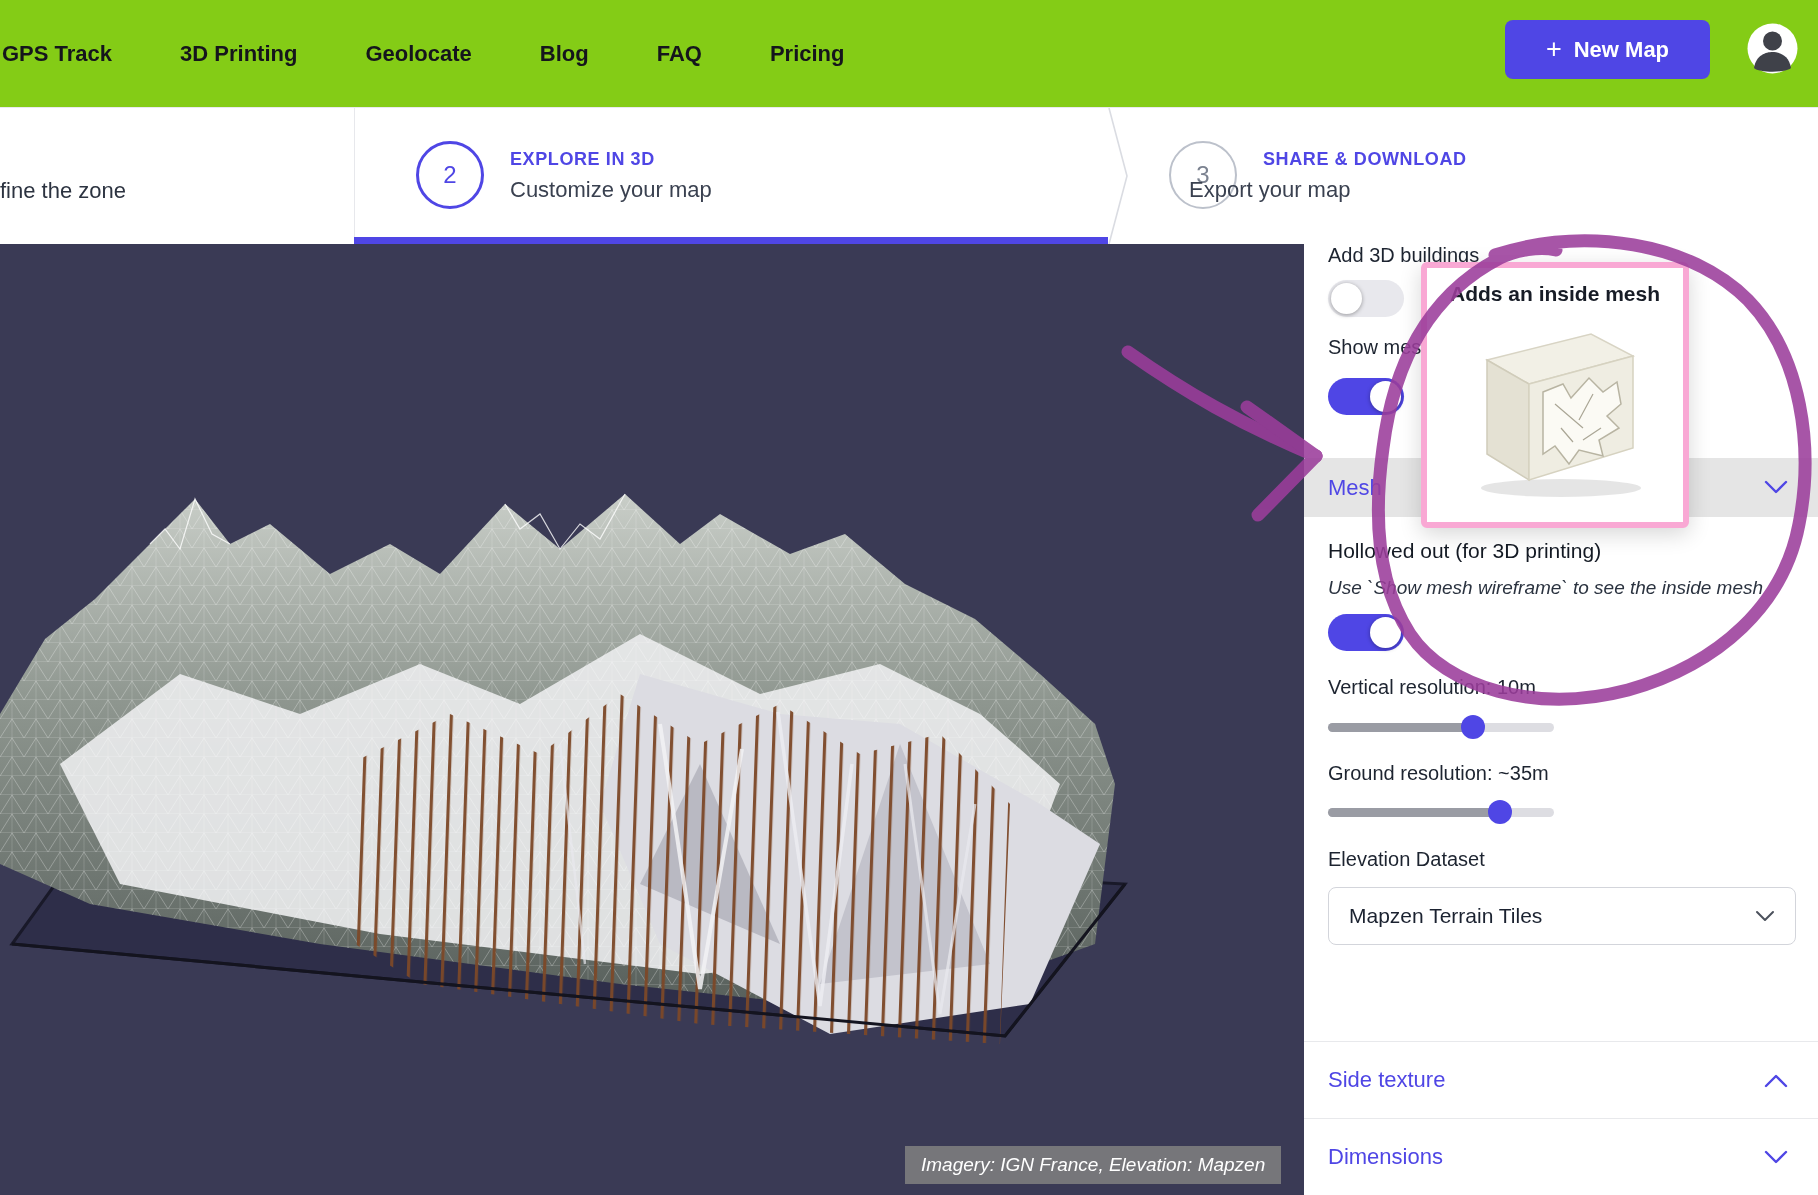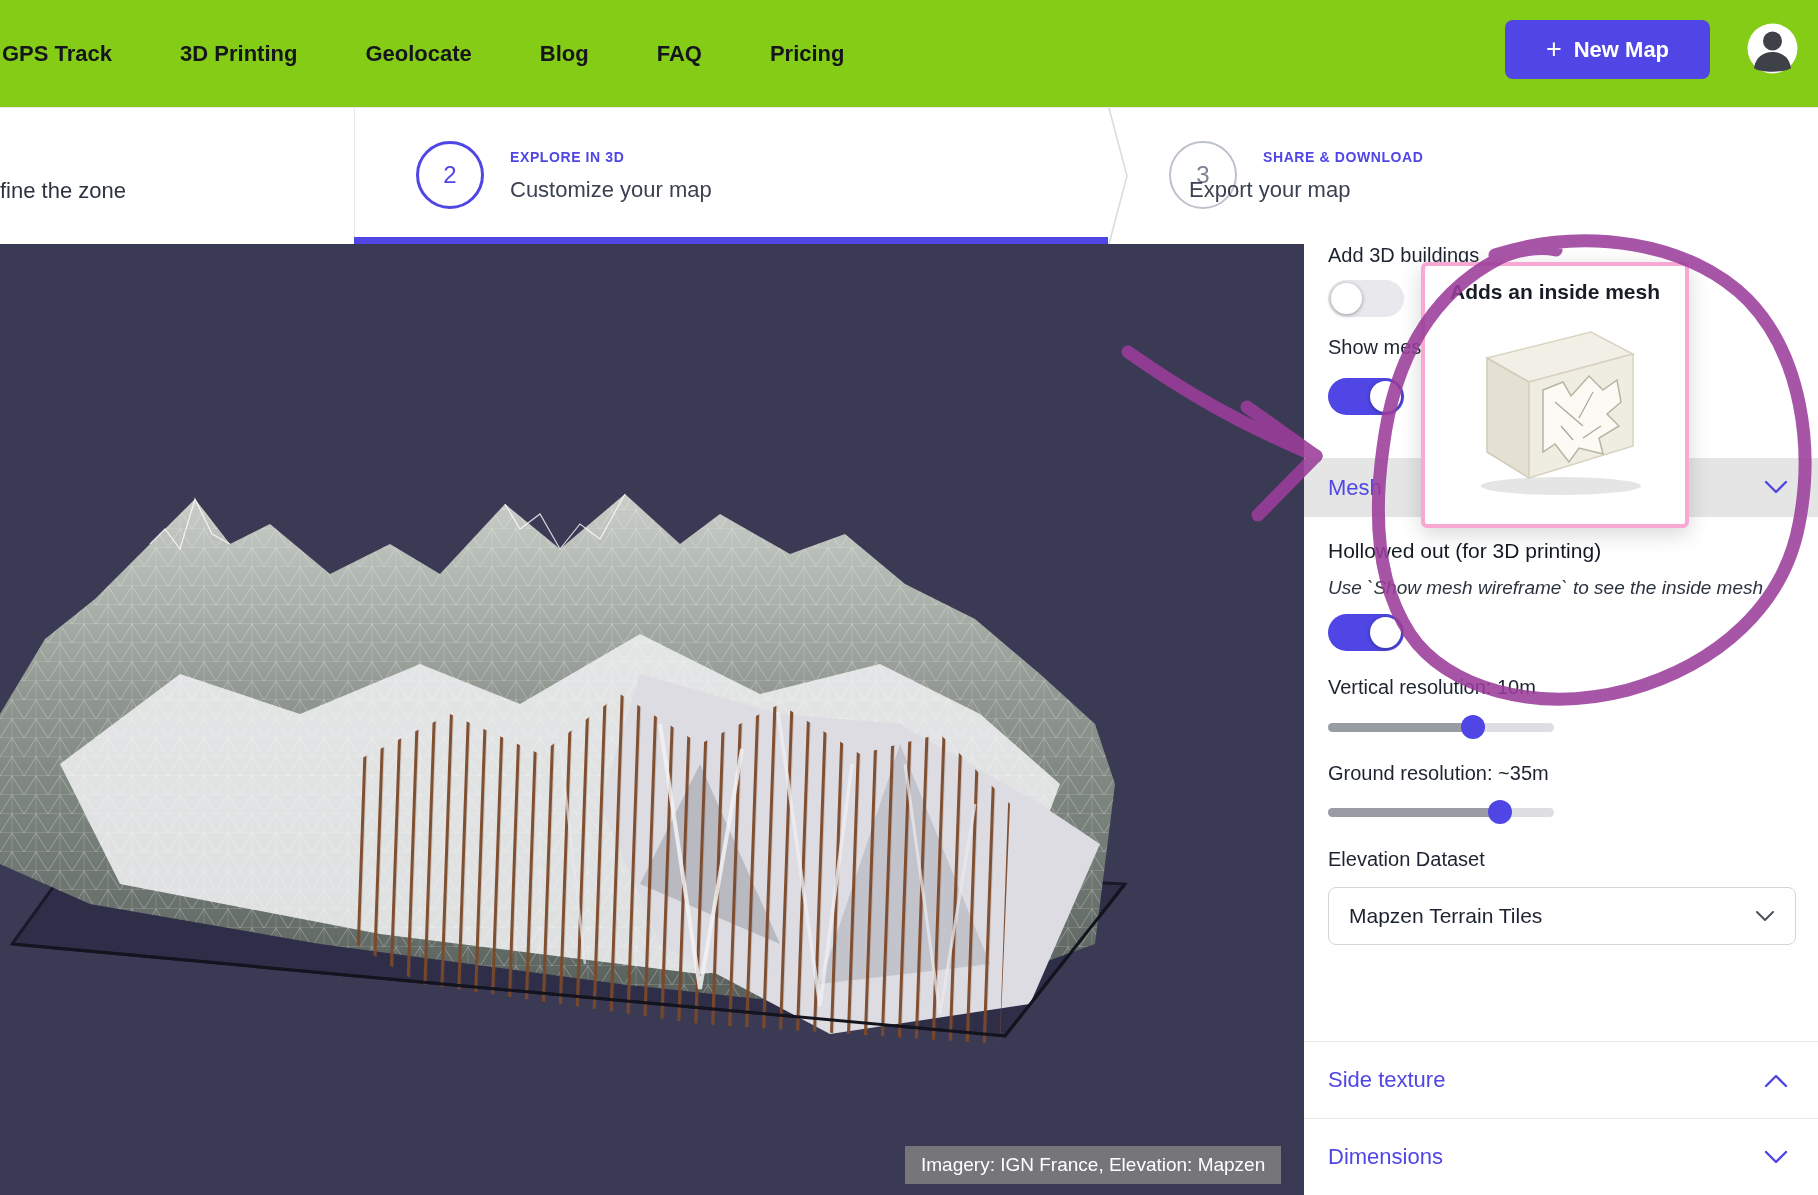--- a/index.html
+++ b/index.html
@@ -26,32 +26,32 @@
   
   .stepper { position:absolute; left:0; top:108px; width:1818px; height:136px; background:#fff; }
   .step1-label { position:absolute; left:0px; top:70px; font-size:22px; color:#2c3340; }
   .step-vline { position:absolute; left:354px; top:0; width:1px; height:136px; background:#e7e8ec; }
   .step-circle {
     position:absolute; width:68px; height:68px; border-radius:50%;
     display:flex; align-items:center; justify-content:center; font-size:24px; background:#fff;
   }
   .step2-circle { left:416px; top:33px; border:3px solid #4f46e5; color:#4f46e5; }
   .step3-circle { left:1169px; top:33px; border:2px solid #bcc1cb; color:#7b8290; }
-  .step-title { position:absolute; font-size:14px; font-weight:600; letter-spacing:0.6px; color:#4f46e5; }
+  .step-title { position:absolute; font-size:18px; font-weight:600; letter-spacing:0.6px; color:#4f46e5; }
   .step-sub   { position:absolute; font-size:22px; color:#3a4150; }
   .step2-title { left:510px; top:41px; }
   .step2-sub   { left:510px; top:69px; }
   .step3-title { left:1263px; top:41px; }
   .step3-sub   { left:1189px; top:69px; }
   .step-sep { position:absolute; left:1108px; top:0; }
   .progress-bar { position:absolute; left:354px; top:129px; width:754px; height:7px; background:#4f46e5; }
   
   .viewport {
     position:absolute; left:0; top:244px; width:1304px; height:951px;
-    background:#a21caf; overflow:hidden; cursor:grab;
+    background:#a21caf; overflow:hidden; cursor:grab;font-style:italic;
   }
   .attribution {
     position:absolute; left:905px; top:902px; padding:8px 16px;
     background:rgba(124,124,126,0.92); color:#fff; font-size:19px; z-index:3; white-space:nowrap;
   }
   
   .sidebar { position:absolute; left:1304px; top:244px; width:514px; height:951px; background:#fff; }
   .sb-label { position:absolute; left:24px; font-size:20px; color:#1d2430; white-space:nowrap; }
   .toggle { position:absolute; left:24px; width:76px; height:37px; border-radius:19px; cursor:pointer; }
   .toggle.off { background:#e8e8ed; }
@@ -90,21 +90,21 @@
   .acc-row {
     position:absolute; left:0; width:514px; border-top:1px solid #e8e9ec; background:#fff;
     display:flex; align-items:center; justify-content:space-between; padding:0 30px 0 24px; cursor:pointer;
   }
   .row-buildings { top:719px; height:78px; }
   .row-sidetex   { top:797px; height:77px; }
   .row-dims      { top:874px; height:77px; }
   
   .tooltip {
     position:absolute; left:117px; top:18px; width:268px; height:266px; z-index:6;
-    background:#fff; border:4px solid #f9a8d4; border-radius:6px;
+    background:#fff; border:6px solid #f9a8d4; border-radius:6px;
     box-shadow:0 6px 22px rgba(0,0,0,0.16); text-align:center; padding-top:14px;
   }
   .tooltip-title { font-size:21px; font-weight:600; color:#171c26; }
   
   .annotation { position:absolute; left:0; top:0; width:1818px; height:1195px; pointer-events:none; z-index:50; }
   .chev { display:block; }
 </style>
 </head>
 <body>
 

